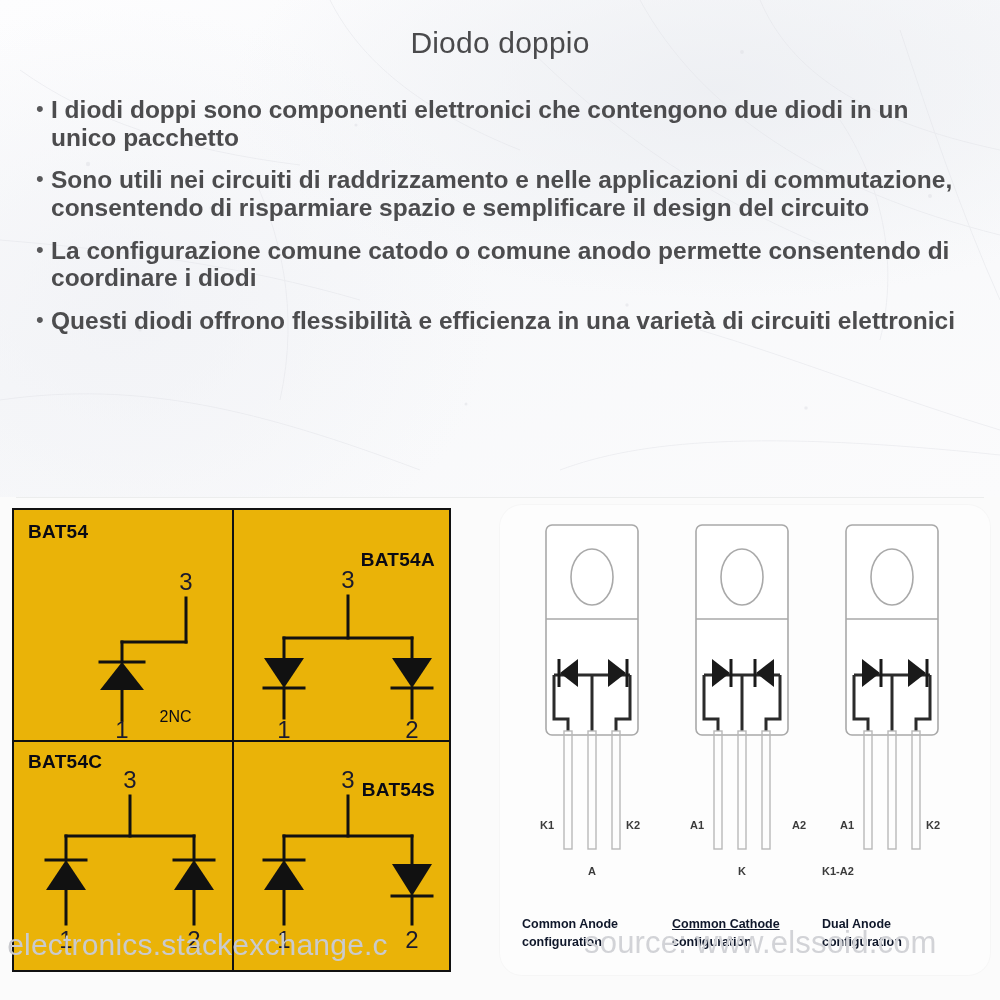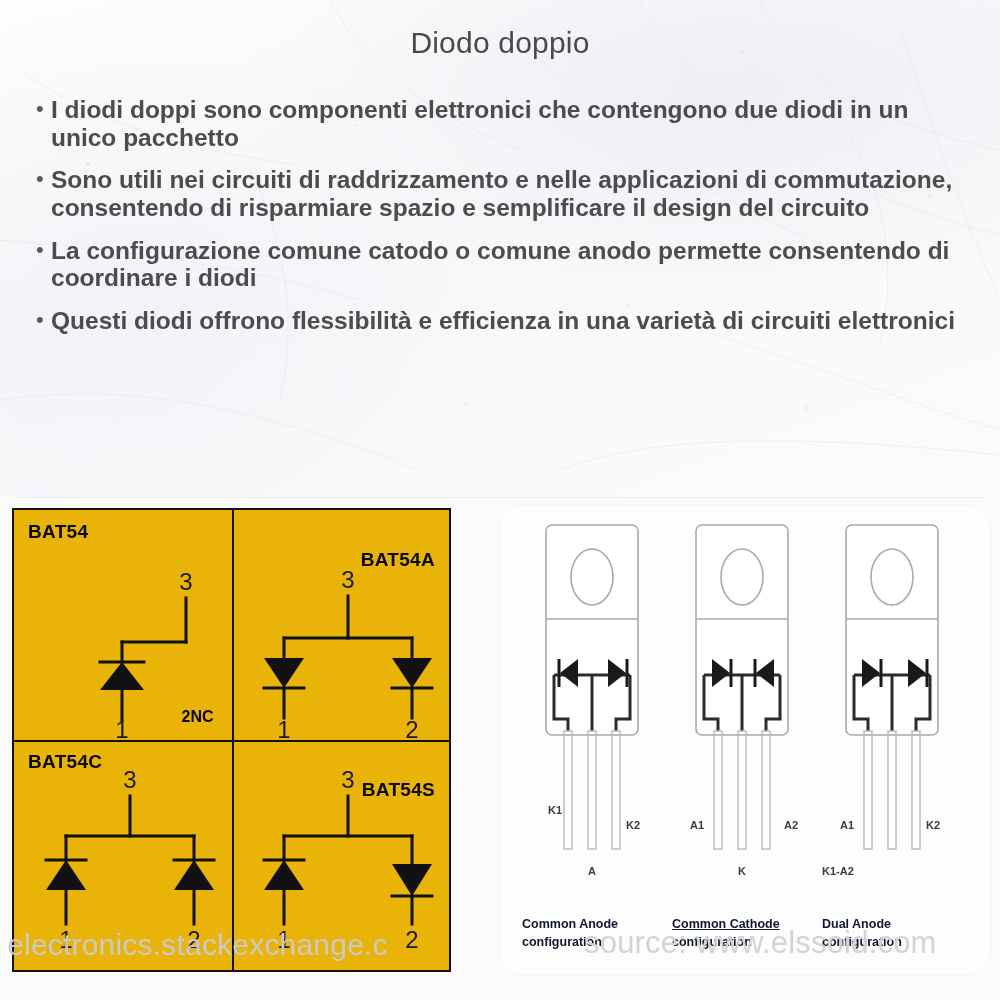--- a/index.html
+++ b/index.html
@@ -59,21 +59,21 @@
   .sch-card .hdiv{position:absolute;left:0;top:50%;width:100%;height:2px;background:#111;}
   .quad{position:absolute;width:50%;height:50%;box-sizing:border-box;}
   .q-tl{left:0;top:0;}.q-tr{left:50%;top:0;}
   .q-bl{left:0;top:50%;}.q-br{left:50%;top:50%;}
   .qlabel{
     position:absolute;font-size:19px;font-weight:bold;color:#0a0a14;
     letter-spacing:.3px;white-space:nowrap;
   }
   .lab-left{left:14px;top:11px;}
   .lab-right{right:14px;top:15px;margin-top:24px;}
-  .nc-label{position:absolute;right:18px;bottom:14px;font-size:16px;font-weight:bold;color:#0a0a14;}
+  .nc-label{position:absolute;right:40px;bottom:14px;font-size:16px;font-weight:normal;color:#0a0a14;}
 
   .wm-left{
     position:absolute;left:-42px;top:431px;
     font-size:30px;color:#c9cace;white-space:nowrap;letter-spacing:.2px;
     font-family:"Liberation Sans",sans-serif;
   }
 
   
   .pkg-card{
     position:absolute;left:500px;top:8px;width:490px;height:470px;
@@ -268,21 +268,21 @@
 
           <polygon points="86,140 86,168 104,154" fill="#1a1a1a"></polygon>
           <line x1="105" y1="140" x2="105" y2="168" stroke="#1a1a1a" stroke-width="3"></line>
 
           <g stroke="#b8b8b8" stroke-width="1.4" fill="none">
             <rect x="42" y="212" width="8" height="118"></rect>
             <rect x="66" y="212" width="8" height="118"></rect>
             <rect x="90" y="212" width="8" height="118"></rect>
           </g>
         </svg>
-        <div class="pin-lab" style="left:18px;top:285px;margin-left:8px;">K1</div>
+        <div class="pin-lab" style="left:18px;top:300px;">K1</div>
         <div class="pin-lab" style="left:104px;top:300px;">K2</div>
         <div class="pin-lab" style="left:0;top:346px;width:140px;text-align:center;">A</div>
         <div class="cfg-lab" style="top:398px;">Common Anode</div>
         <div class="cfg-lab" style="top:416px;">configuration</div>
       </div>
 
       <div class="pkg pkg-2">
         <svg width="140" height="400" viewBox="0 0 140 400">
           <g stroke="#a9a9a9" stroke-width="1.6" fill="#ffffff">
             <rect x="24" y="6" width="92" height="210" rx="6"></rect>
@@ -301,21 +301,21 @@
 
           <polygon points="102,140 102,168 84,154" fill="#1a1a1a"></polygon>
           <line x1="83" y1="140" x2="83" y2="168" stroke="#1a1a1a" stroke-width="3"></line>
           <g stroke="#b8b8b8" stroke-width="1.4" fill="none">
             <rect x="42" y="212" width="8" height="118"></rect>
             <rect x="66" y="212" width="8" height="118"></rect>
             <rect x="90" y="212" width="8" height="118"></rect>
           </g>
         </svg>
         <div class="pin-lab" style="left:18px;top:300px;">A1</div>
-        <div class="pin-lab" style="left:112px;top:300px;">A2</div>
+        <div class="pin-lab" style="left:120px;top:300px;">A2</div>
         <div class="pin-lab" style="left:0;top:346px;width:140px;text-align:center;">K</div>
         <div class="cfg-lab" style="top:398px;text-decoration:underline;">Common Cathode</div>
         <div class="cfg-lab" style="top:416px;">configuration</div>
       </div>
 
       <div class="pkg pkg-3">
         <svg width="140" height="400" viewBox="0 0 140 400">
           <g stroke="#a9a9a9" stroke-width="1.6" fill="#ffffff">
             <rect x="24" y="6" width="92" height="210" rx="6"></rect>
             <ellipse cx="70" cy="58" rx="21" ry="28"></ellipse>

